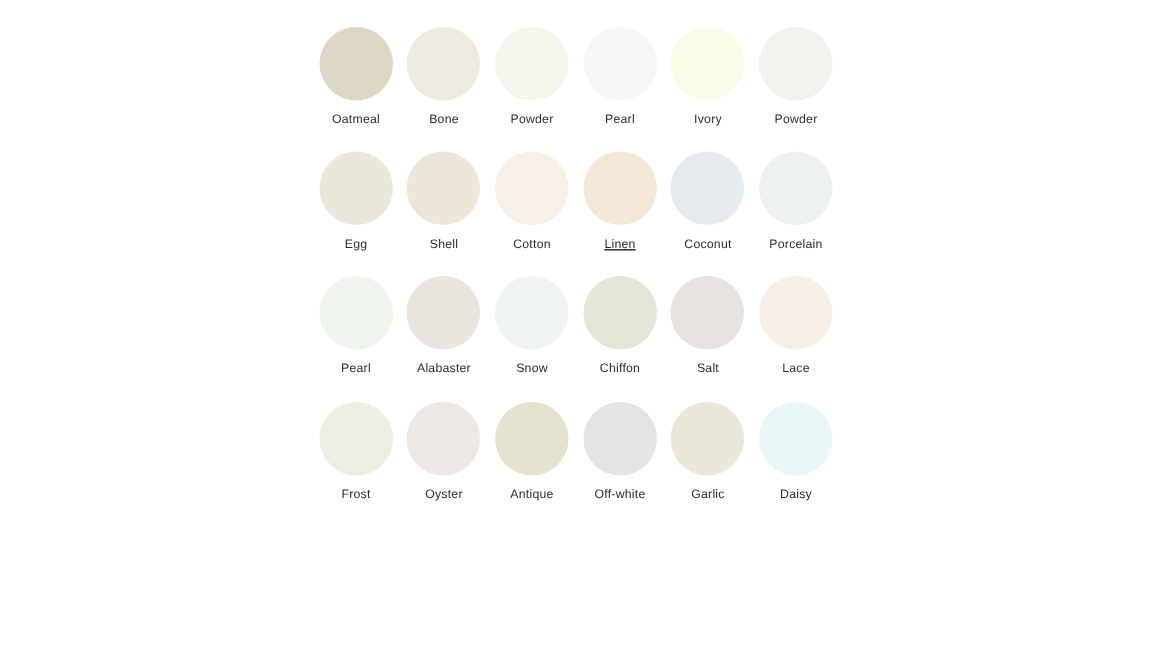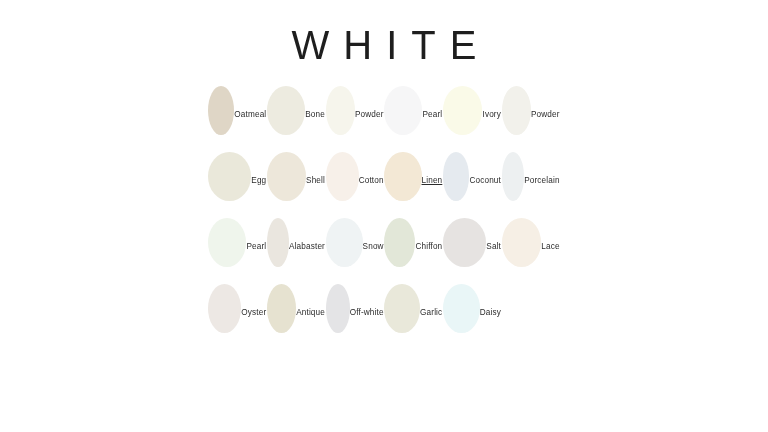--- a/index.html
+++ b/index.html
@@ -41,21 +41,21 @@
     display: grid;
     grid-template-columns: repeat(6, 1fr);
     grid-auto-rows: auto;
     row-gap: 17px;
     column-gap: 0px;
     justify-items: center;
   }
   .swatch-cell {
     width: 58px;
     display: flex;
-    flex-direction: row;
+    flex-direction: column;
     align-items: center;
   }
   .swatch-dot {
     width: 49px;
     height: 49px;
     border-radius: 50%;
     display: block;
   }
   .swatch-label {
     margin-top: 9px;
@@ -67,21 +67,20 @@
     letter-spacing: 0.15px;
     line-height: 1;
     white-space: nowrap;
   }
 </style>
 </head>
 <body style="background: rgb(255, 255, 255);">
 
 <div class="page">
 
-  <h1 class="title">WHITE</h1>
 
   <div class="grid">
       <div class="swatch-cell">
         <span class="swatch-dot" style="background: rgb(223, 214, 198);"></span>
         <span class="swatch-label" style="color: rgb(43, 43, 43);">Oatmeal</span>
       </div>
       <div class="swatch-cell">
         <span class="swatch-dot" style="background: rgb(237, 235, 224);"></span>
         <span class="swatch-label" style="color: rgb(43, 43, 43);">Bone</span>
       </div>
@@ -143,20 +142,24 @@
       </div>
       <div class="swatch-cell">
         <span class="swatch-dot" style="background: rgb(230, 227, 225);"></span>
         <span class="swatch-label" style="color: rgb(43, 43, 43);">Salt</span>
       </div>
       <div class="swatch-cell">
         <span class="swatch-dot" style="background: rgb(246, 239, 229);"></span>
         <span class="swatch-label" style="color: rgb(43, 43, 43);">Lace</span>
       </div>
       <div class="swatch-cell">
+        <span class="swatch-dot" style="background: rgb(238, 237, 225);"></span>
+        <span class="swatch-label" style="color: rgb(43, 43, 43);">Frost</span>
+      </div>
+      <div class="swatch-cell">
         <span class="swatch-dot" style="background: rgb(237, 232, 228);"></span>
         <span class="swatch-label" style="color: rgb(43, 43, 43);">Oyster</span>
       </div>
       <div class="swatch-cell">
         <span class="swatch-dot" style="background: rgb(230, 226, 208);"></span>
         <span class="swatch-label" style="color: rgb(43, 43, 43);">Antique</span>
       </div>
       <div class="swatch-cell">
         <span class="swatch-dot" style="background: rgb(228, 228, 230);"></span>
         <span class="swatch-label" style="color: rgb(43, 43, 43);">Off-white</span>

